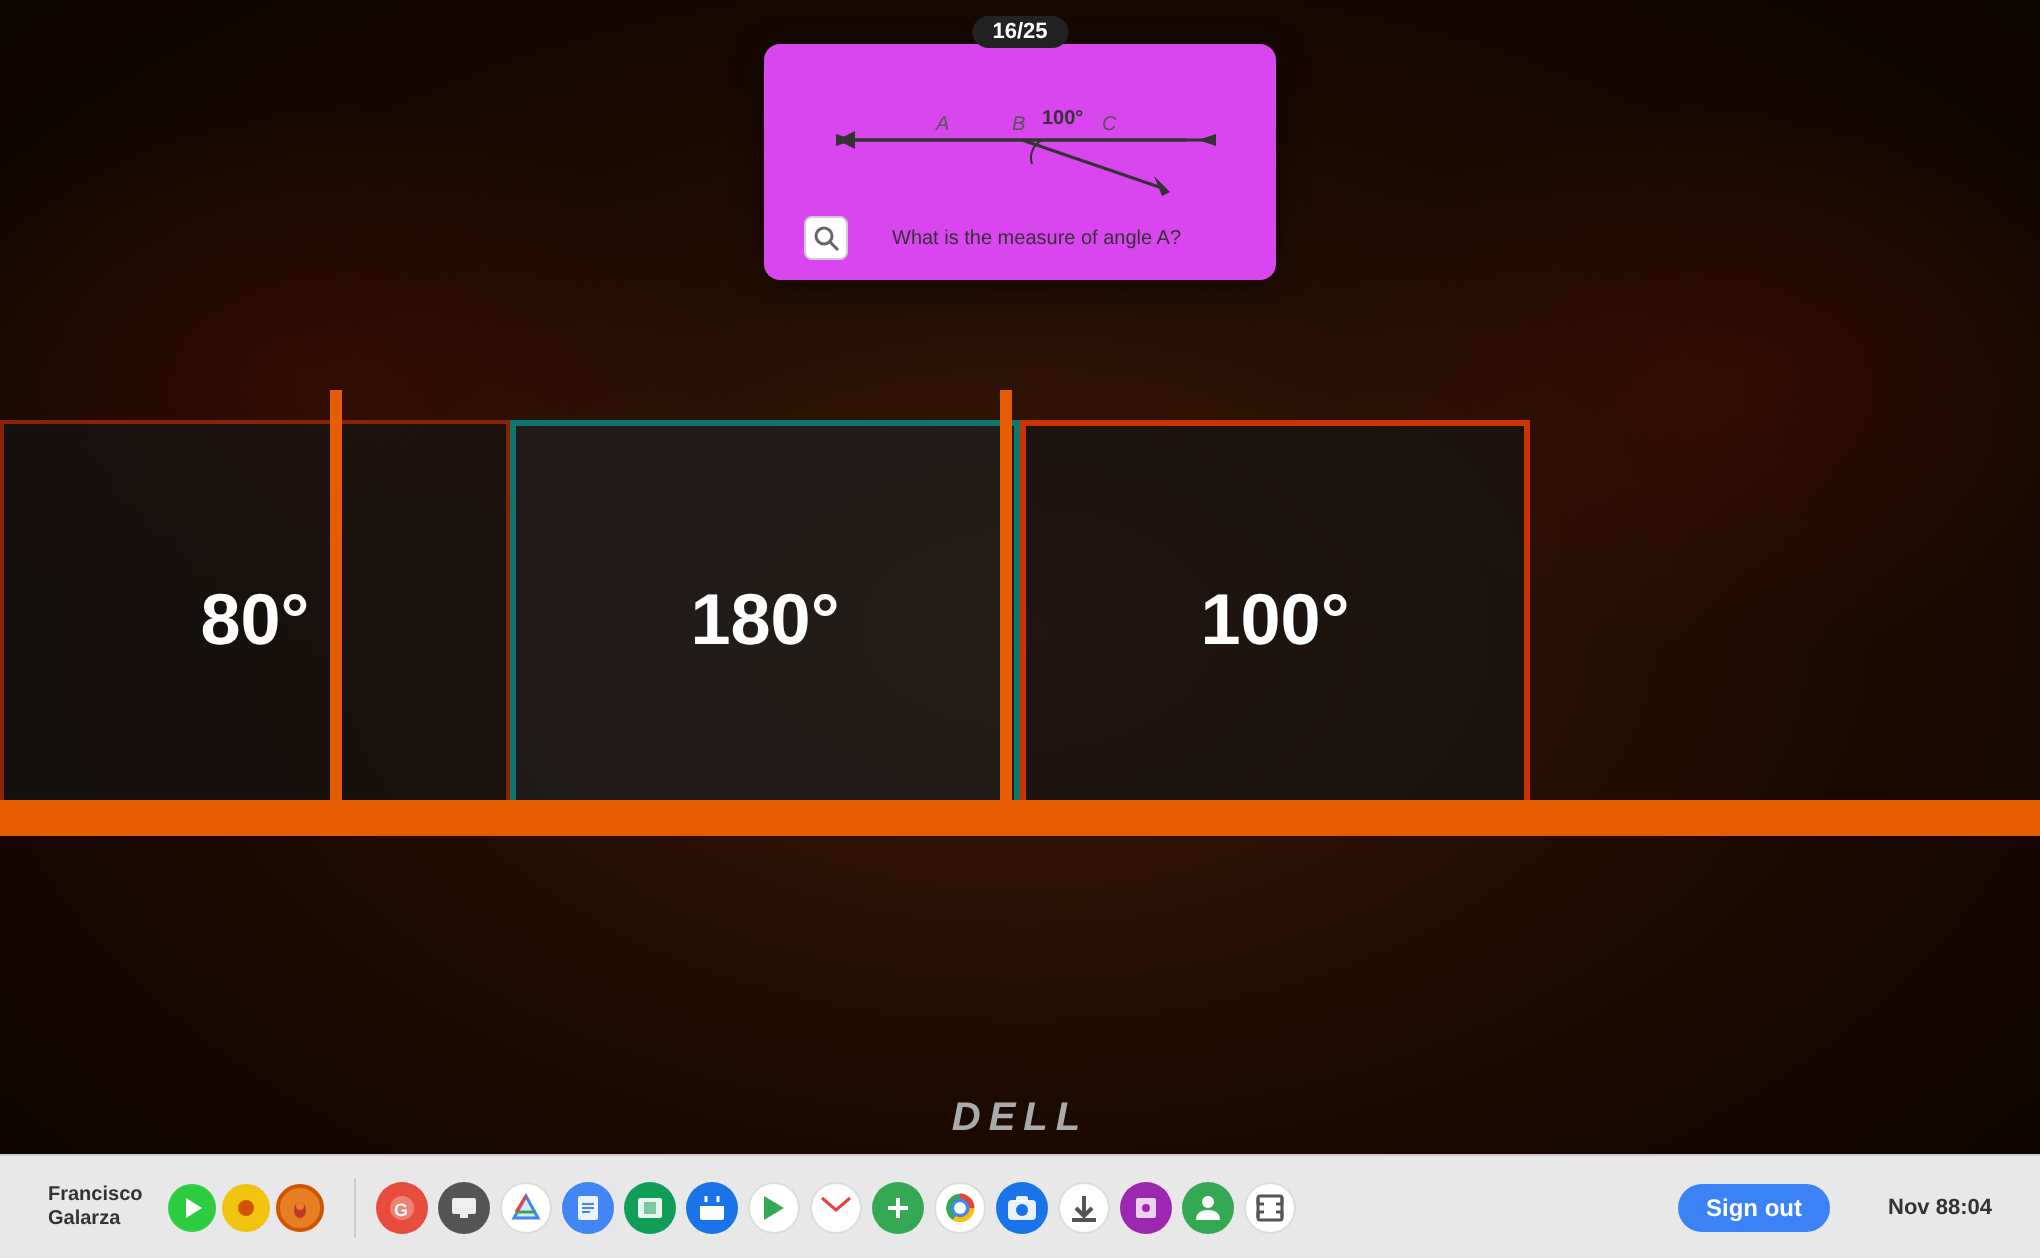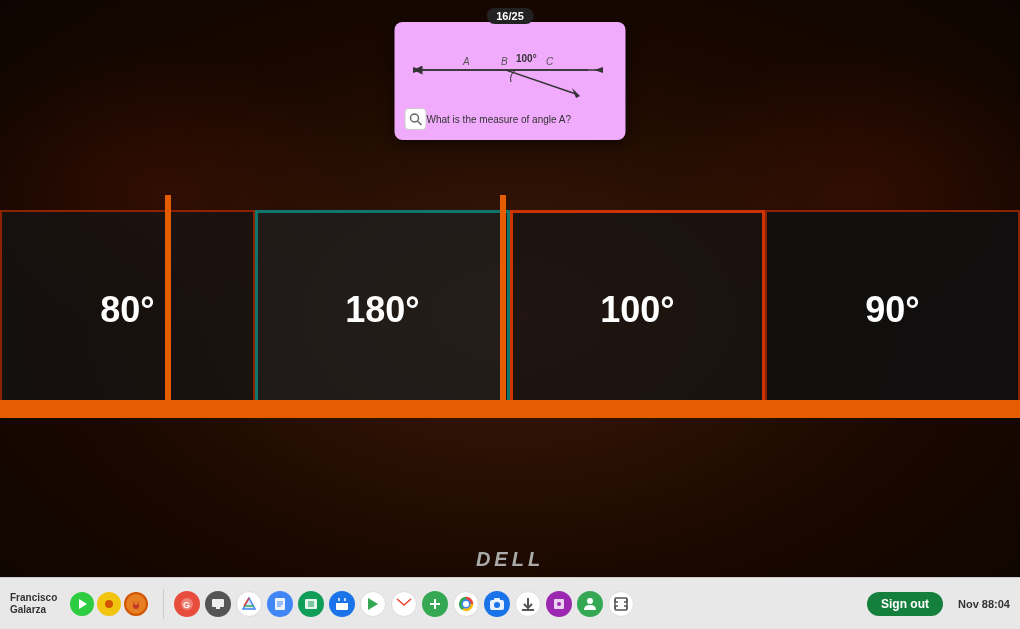--- a/index.html
+++ b/index.html
@@ -29,24 +29,24 @@
         radial-gradient(ellipse 300px 200px at 15% 30%, rgba(80,20,5,0.4) 0%, transparent 70%),
         radial-gradient(ellipse 300px 200px at 85% 30%, rgba(80,20,5,0.4) 0%, transparent 70%);
     }
 
     
     .question-card {
       position: absolute;
       top: 22px;
       left: 50%;
       transform: translateX(-50%);
-      background: #f0abfc;
+      background: #d946ef;
       border-radius: 8px;
-      padding: 10px 14px 10px 10px;
-      width: 231px;
+      padding: 10px 14px 10px 20px;
+      width: 256px;
       box-shadow: 0 4px 15px rgba(0,0,0,0.5);
       z-index: 100;
     }
 
     .progress-badge {
       position: absolute;
       top: -14px;
       left: 50%;
       transform: translateX(-50%);
       background: #222;
@@ -60,21 +60,21 @@
     .angle-diagram {
       width: 100%;
       height: 70px;
       position: relative;
       margin-bottom: 6px;
     }
 
     .question-text-row {
       display: flex;
       align-items: center;
-      gap: 0;
+      gap: 22px;
       margin-top: 4px;
     }
 
     .search-icon-box {
       width: 22px;
       height: 22px;
       border: 1px solid #ccc;
       border-radius: 4px;
       display: flex;
       align-items: center;
@@ -152,21 +152,21 @@
     
     .taskbar {
       position: absolute;
       bottom: 0;
       left: 0;
       width: 100%;
       height: 52px;
       background: #e8e8e8;
       display: flex;
       align-items: center;
-      padding: 0 10px;
+      padding: 0 24px;
       gap: 5px;
       z-index: 200;
       border-top: 1px solid #ccc;
     }
 
     .taskbar-user {
       display: flex;
       flex-direction: column;
       margin-right: 8px;
     }
@@ -213,30 +213,30 @@
       border-radius: 50%;
       display: inline-flex;
       align-items: center;
       justify-content: center;
       font-size: 13px;
       cursor: pointer;
       flex-shrink: 0;
     }
 
     .sign-out-btn {
-      background: #15803d;
+      background: #3b82f6;
       color: #fff;
       border: none;
       border-radius: 16px;
       padding: 5px 14px;
       font-size: 12px;
       font-weight: bold;
       cursor: pointer;
       margin-left: auto;
-      margin-right: 10px;
+      margin-right: 24px;
     }
 
     .taskbar-time {
       font-size: 11px;
       color: #333;
       white-space: nowrap;
       font-weight: bold;
     }
 
     .dell-logo {
@@ -311,23 +311,20 @@
 
 <div class="answers-grid">
   <div class="answer-option">
     <span>80°</span>
   </div>
   <div class="answer-option">
     <span>180°</span>
   </div>
   <div class="answer-option">
     <span>100°</span>
-  </div>
-  <div class="answer-option">
-    <span>90°</span>
   </div>
 </div>
 
 <div class="v-bar-left"></div>
 <div class="v-bar-right"></div>
 <div class="h-bar"></div>
 
 <div class="dell-logo">DELL</div>
 
 <div class="taskbar">

